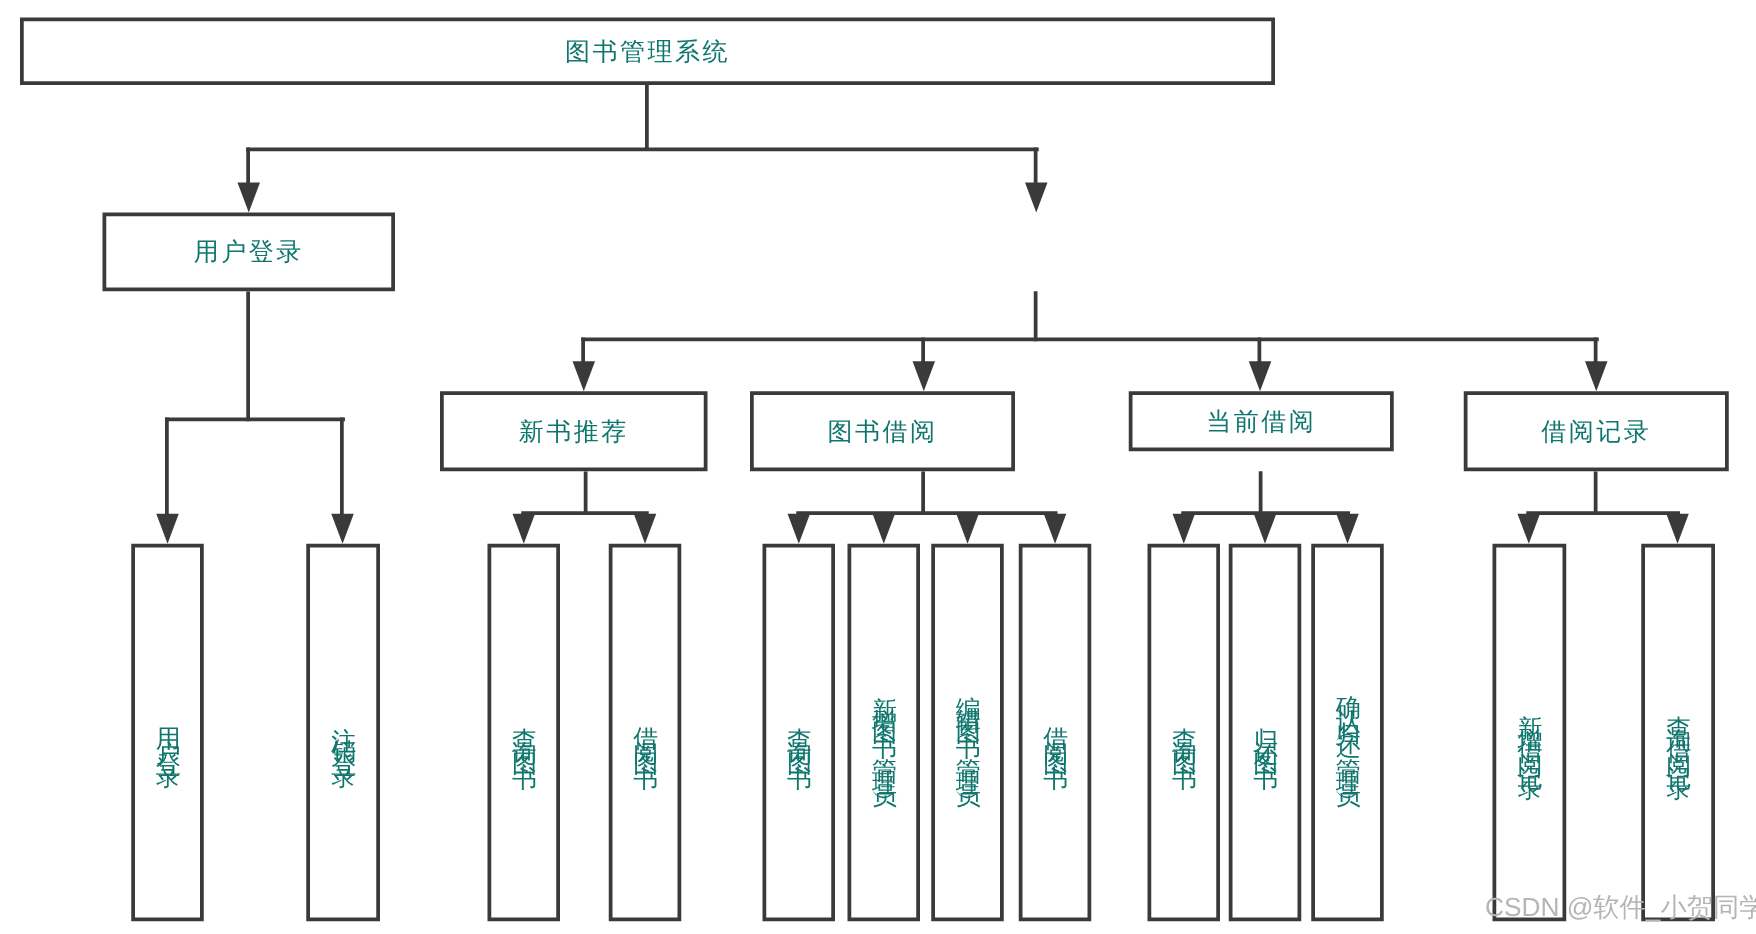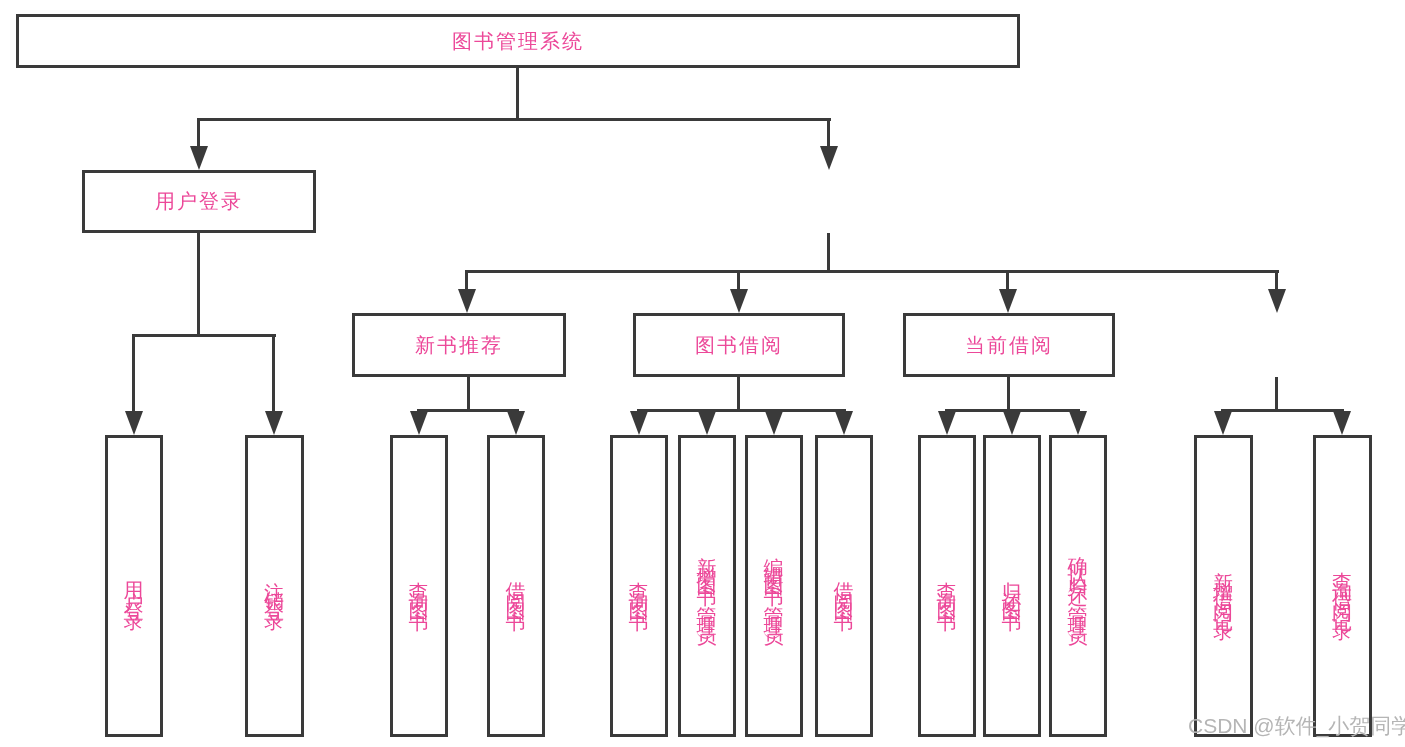--- a/index.html
+++ b/index.html
@@ -12,21 +12,21 @@
     background:#ffffff;
     overflow:hidden;
   }
   .box {
     position:absolute;
     border:3px solid #3a3a3a;
     background:#ffffff;
     display:flex;
     align-items:center;
     justify-content:center;
-    color:#ec4899;
+    color:#0f766e;
     font-size:20px;
     letter-spacing:2px;
     text-align:center;
     z-index:2;
   }
   .vbox {
     writing-mode:vertical-rl;
     text-orientation:mixed;
     letter-spacing:10px;
     line-height:1;
@@ -78,22 +78,23 @@
   <div class="vline" style="left:465px; top:270px; height:22px;"></div>
   <div class="arrow" style="left:458px; top:289px;"></div>
   <div class="vline" style="left:737px; top:270px; height:22px;"></div>
   <div class="arrow" style="left:730px; top:289px;"></div>
   <div class="vline" style="left:1006px; top:270px; height:22px;"></div>
   <div class="arrow" style="left:999px; top:289px;"></div>
   <div class="vline" style="left:1275px; top:270px; height:22px;"></div>
   <div class="arrow" style="left:1268px; top:289px;"></div>
 
   <div class="box" style="left:352px; top:313px; width:214px; height:64px;">新书推荐</div>
-  <div class="box" style="left:633px; top:313px; width:212px; height:64px;">图书借阅</div>
-  <div class="box" style="left:903px; top:313px; width:212px; height:64px;">当前借阅</div>
+  <div class="box" style="left:600px; top:313px; width:212px; height:64px;">图书借阅</div>
+  <div class="box" style="left:903px; top:313px; width:212px; height:48px;">当前借阅</div>
+  <div class="box" style="left:1171px; top:313px; width:212px; height:64px;">借阅记录</div>
 
   <div class="vline" style="left:467px; top:377px; height:35px;"></div>
   <div class="hline" style="left:417px; top:409px; width:102px;"></div>
   <div class="arrow" style="left:410px; top:411px;"></div>
   <div class="arrow" style="left:507px; top:411px;"></div>
 
   <div class="vline" style="left:737px; top:377px; height:35px;"></div>
   <div class="hline" style="left:637px; top:409px; width:209px;"></div>
   <div class="arrow" style="left:630px; top:411px;"></div>
   <div class="arrow" style="left:698px; top:411px;"></div>

